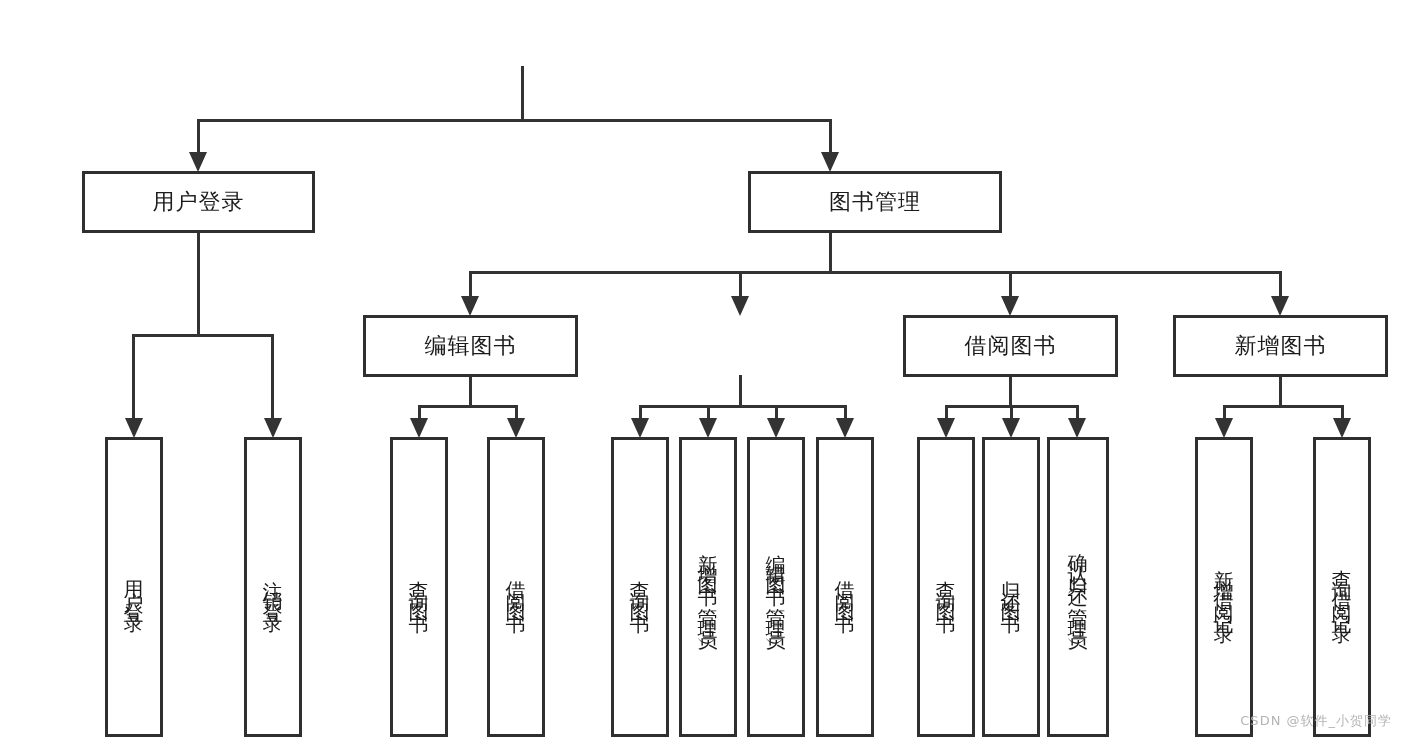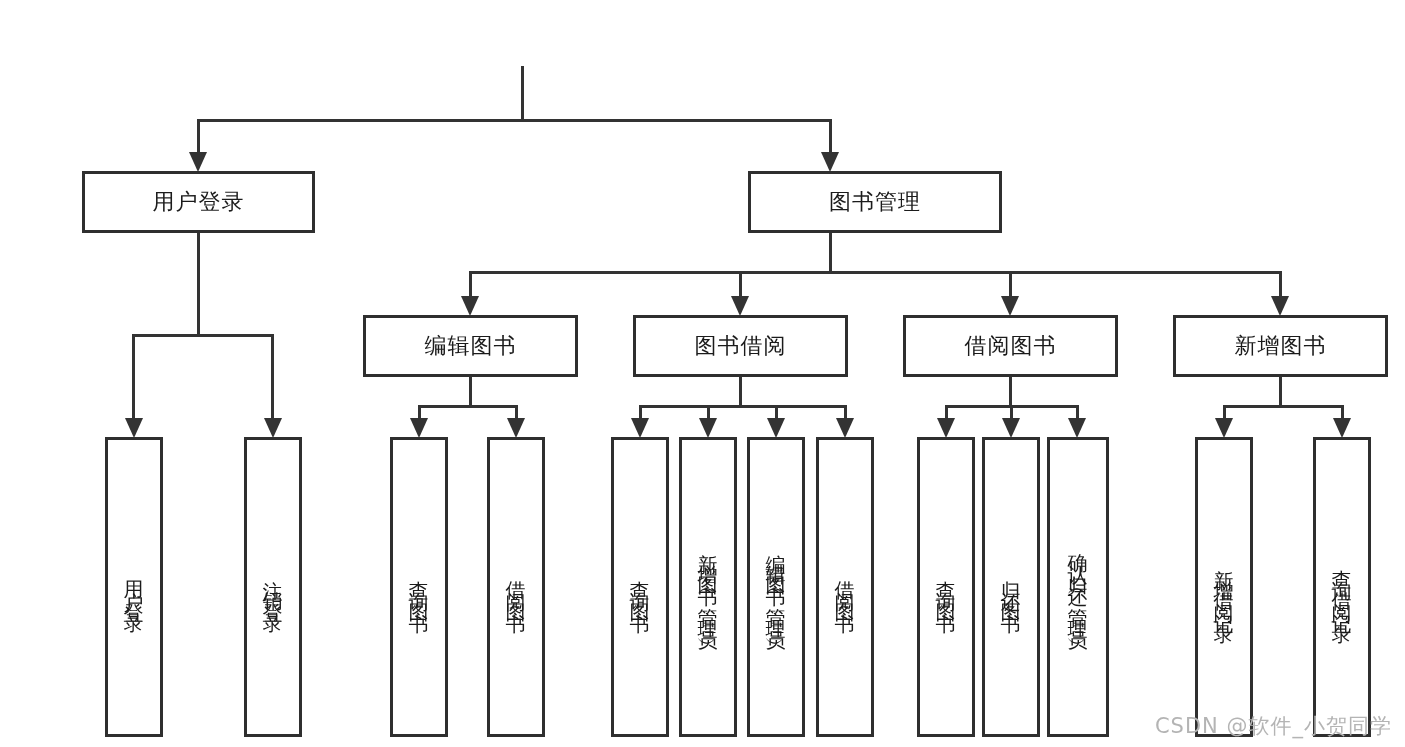--- a/index.html
+++ b/index.html
@@ -61,21 +61,21 @@
   .lf-3  { left: 390px; }  .lf-4  { left: 487px; }
   .lf-5  { left: 611px; }  .lf-6  { left: 679px; }
   .lf-7  { left: 747px; }  .lf-8  { left: 816px; }
   .lf-9  { left: 917px; }  .lf-10 { left: 982px; }
   .lf-11 { left: 1047px; width: 62px; }
   .lf-12 { left: 1195px; } .lf-13 { left: 1313px; }
   .watermark {
     position: absolute;
     top: 712px;
     right: 13px;
-    font-size: 21px;
+    font-size: 13px;
     color: #b4b4b4;
     letter-spacing: 1px;
     z-index: 5;
     white-space: nowrap;
   }
 </style>
 </head>
 <body>
 
 <div class="diagram">
@@ -143,23 +143,20 @@
   <div class="box l1-a">
     <span class="h-label">用户登录</span>
   </div>
   <div class="box l1-b">
     <span class="h-label">图书管理</span>
   </div>
 
   <div class="box l2 l2-a">
     <span class="h-label">编辑图书</span>
   </div>
-  <div class="box l2 l2-b">
-    <span class="h-label">图书借阅</span>
-  </div>
   <div class="box l2 l2-c">
     <span class="h-label">借阅图书</span>
   </div>
   <div class="box l2 l2-d">
     <span class="h-label">新增图书</span>
   </div>
 
   <div class="box leaf lf-1">
     <span class="v-label">用户登录</span>
   </div>

